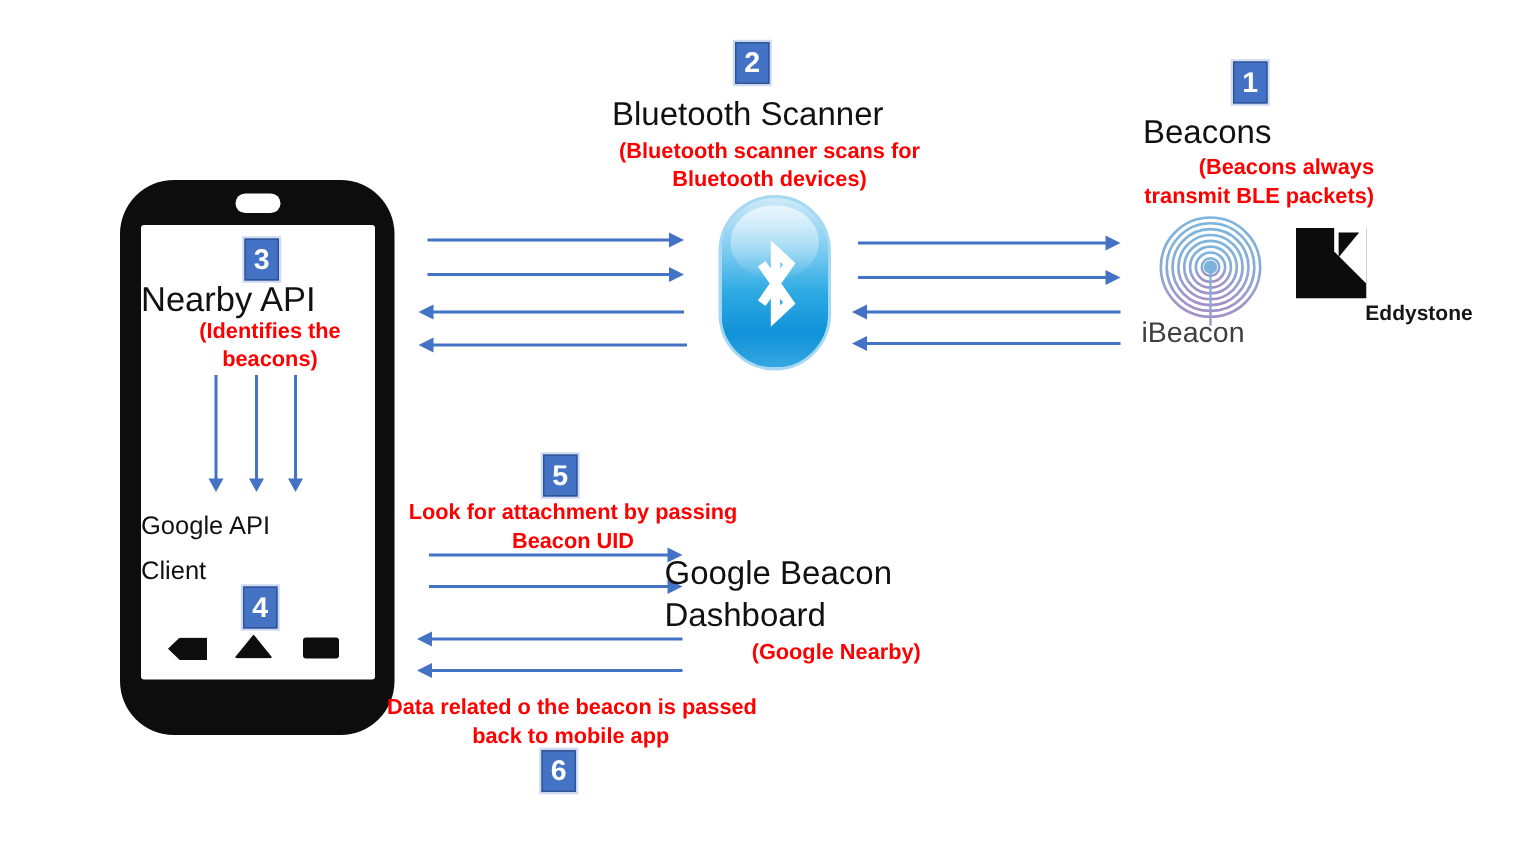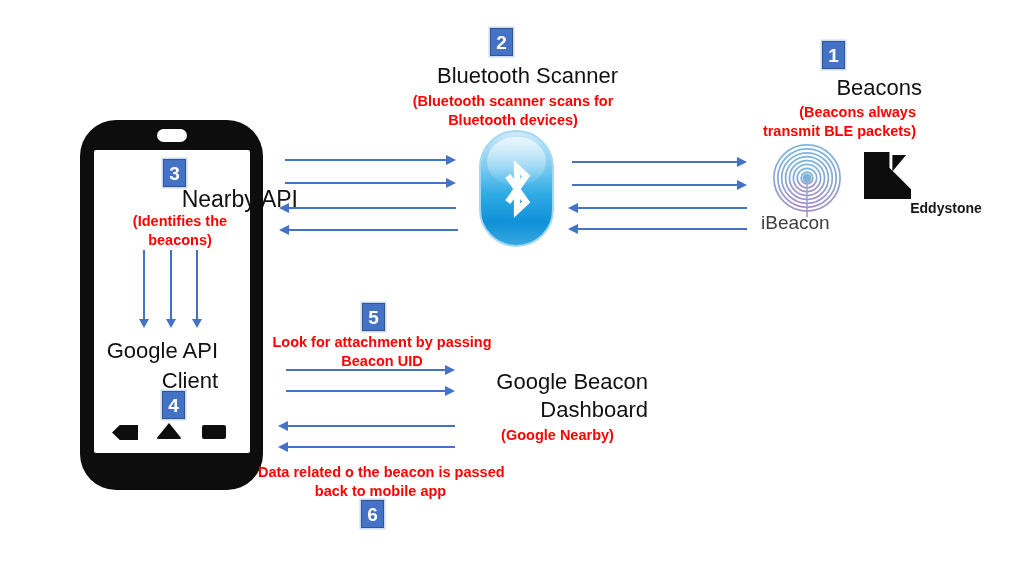--- a/index.html
+++ b/index.html
@@ -17,21 +17,21 @@
   .abs{position:absolute;}
   
   .badge{
     position:absolute;width:21px;height:26px;
     background:var(--badge-blue);border:1px solid var(--badge-border);
     box-shadow:0 0 0 1.5px #ccd9ef;
     color:#fff;font-size:19px;font-weight:600;
     display:flex;align-items:center;justify-content:center;line-height:1;
   }
   
-  .heading{position:absolute;text-align:right;font-size:22px;color:var(--ink);line-height:1.22;}
+  .heading{position:absolute;text-align:left;font-size:22px;color:var(--ink);line-height:1.22;}
   .red-cap{position:absolute;text-align:center;color:var(--annotation-red);
            font-size:14.5px;font-weight:700;line-height:1.3;}
   .cap-line{white-space:nowrap;}
   
   .h-arrow{position:absolute;height:2px;background:var(--accent-blue);}
   .h-arrow.right::after{content:'';position:absolute;right:-9px;top:-4px;
     border-top:5px solid transparent;border-bottom:5px solid transparent;
     border-left:10px solid var(--accent-blue);}
   .h-arrow.left::before{content:'';position:absolute;left:-9px;top:-4px;
     border-top:5px solid transparent;border-bottom:5px solid transparent;
@@ -69,31 +69,31 @@
 </head>
 <body>
 
 <div id="canvas">
 
   <div class="phone-body"></div>
   <div class="earpiece"></div>
   <div class="phone-screen"></div>
 
   <div class="badge" style="left:163px;top:159px;">3</div>
-  <div class="heading" style="left:94px;top:185px;width:156px;font-size:23px;margin-left:48px;">Nearby API</div>
+  <div class="heading" style="left:94px;top:185px;width:156px;font-size:23px;">Nearby API</div>
   <div class="red-cap" style="left:94px;top:212px;width:172px;">
     <div class="cap-line">(Identifies the</div>
     <div class="cap-line">beacons)</div>
   </div>
 
   <div class="v-arrow" style="left:143px;top:250px;height:70px;"></div>
   <div class="v-arrow" style="left:170px;top:250px;height:70px;"></div>
   <div class="v-arrow" style="left:196px;top:250px;height:70px;"></div>
 
-  <div class="heading" style="left:94px;top:336px;width:124px;font-size:22px;line-height:30px;">
+  <div class="heading" style="left:94px;top:336px;width:124px;font-size:17px;line-height:30px;">
     <div>Google API</div>
     <div>Client</div>
   </div>
   <div class="badge" style="left:162px;top:391px;">4</div>
 
   <div class="nav-icon back-ic"></div>
   <div class="nav-icon home-ic"></div>
   <div class="nav-icon recent-ic"></div>
 
   <div class="badge" style="left:490px;top:28px;">2</div>

